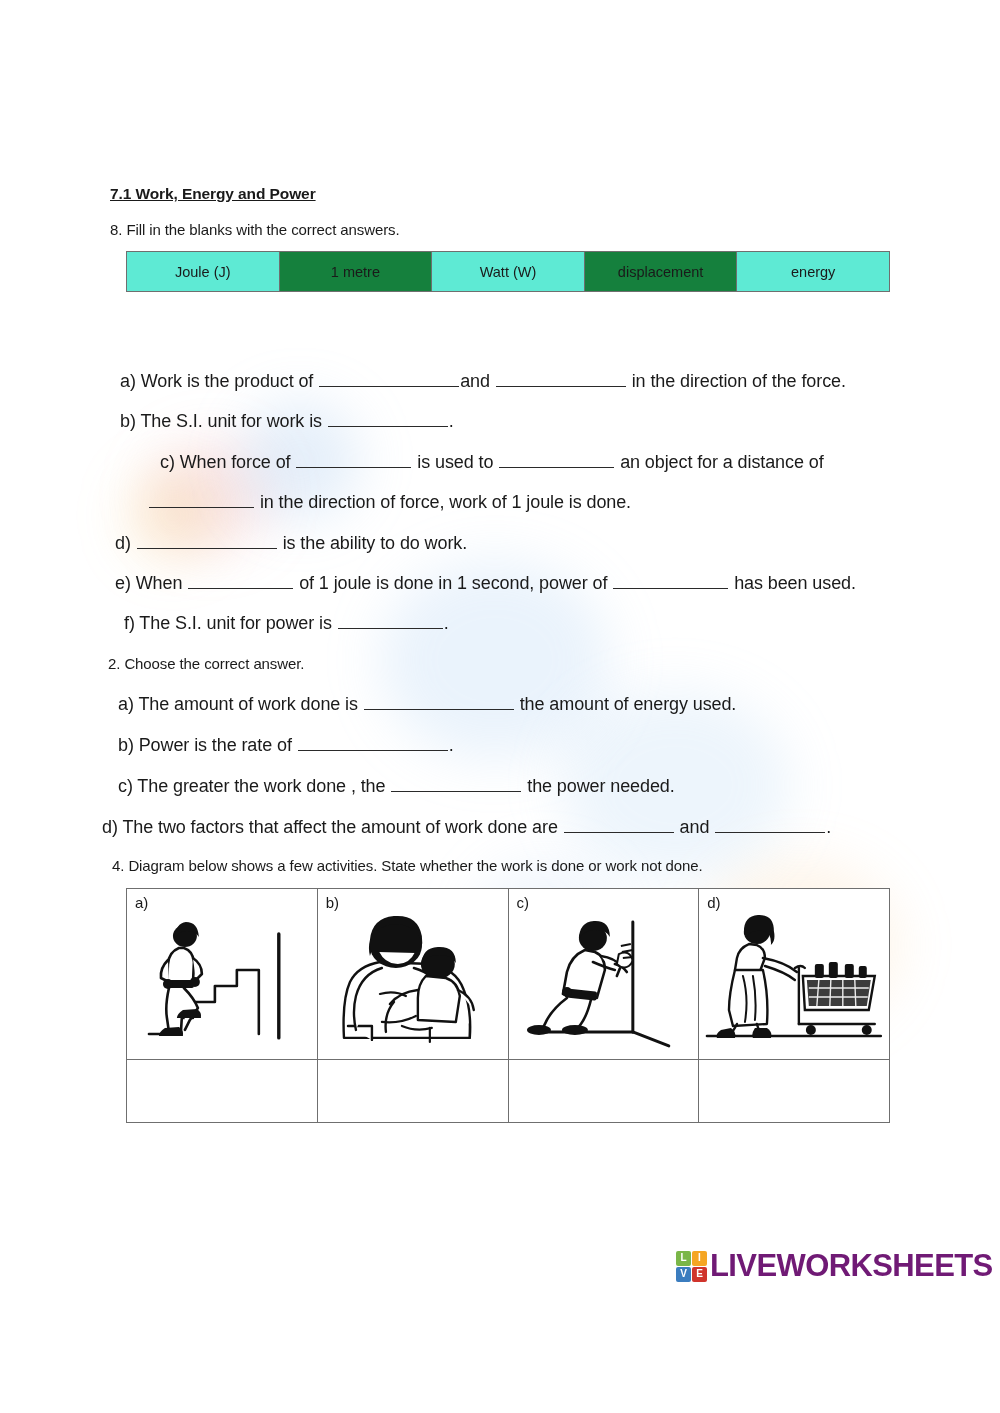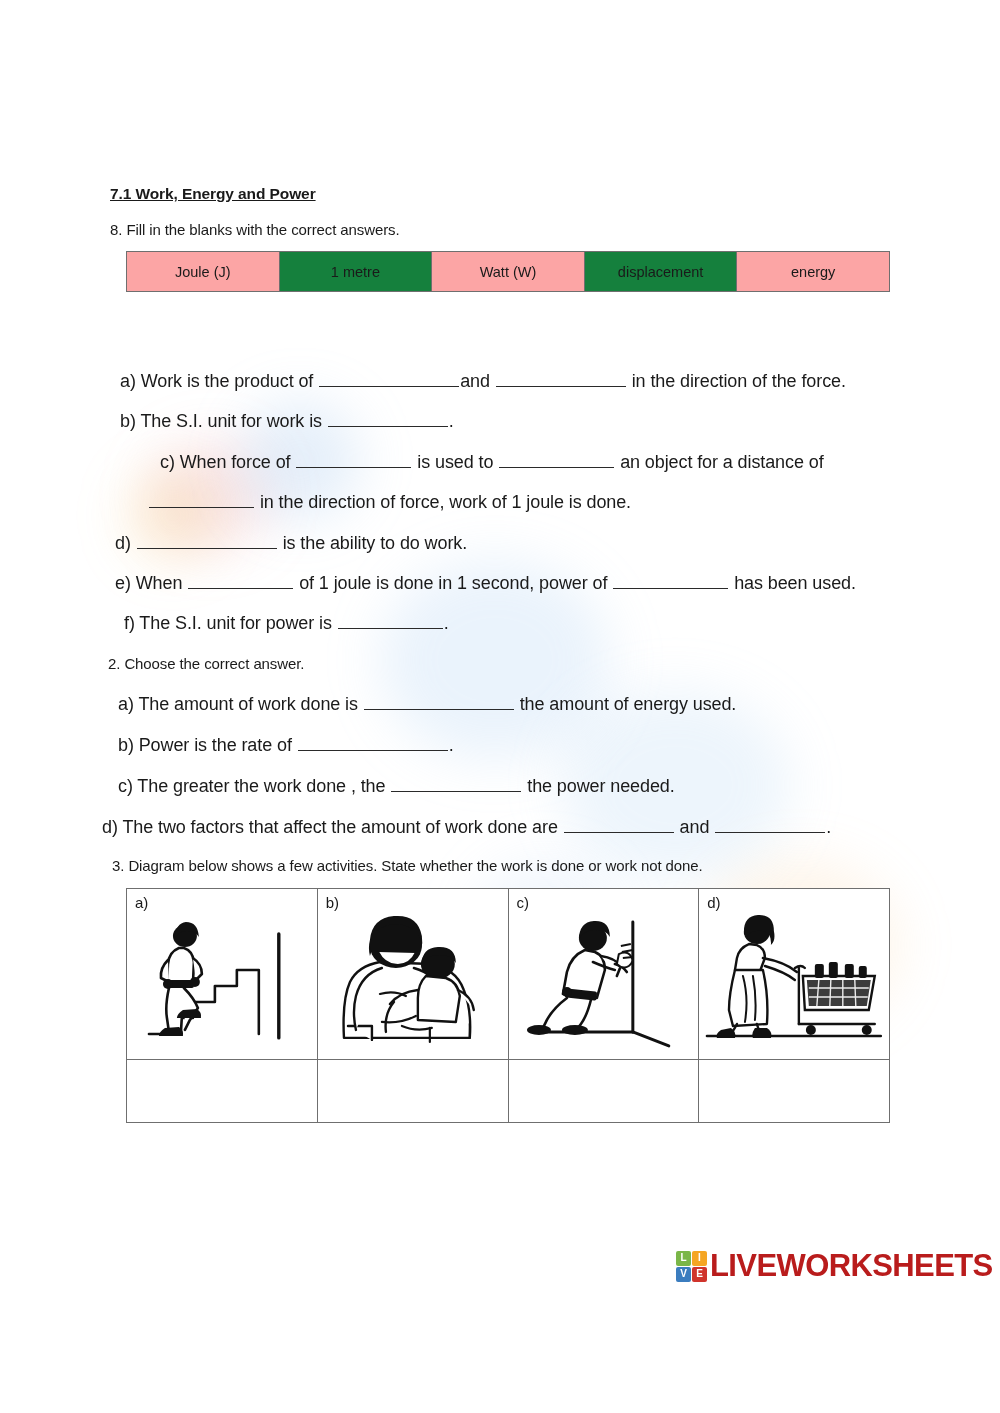--- a/index.html
+++ b/index.html
@@ -75,21 +75,21 @@
     table-layout: fixed;
   }
   .wordbank td {
     border: 1px solid #6f6f6f;
     height: 37px;
     text-align: center;
     vertical-align: middle;
     font-size: 14.5px;
     background: #15803d;
   }
-  .wordbank td.green { background: #fca5a5; }
+  .wordbank td.green { background: #5eead4; }
 
   
   .qline {
     position: absolute;
     font-size: 18px;
     letter-spacing: -0.1px;
     white-space: nowrap;
     line-height: 1.2;
   }
   .blank {
@@ -161,21 +161,21 @@
     border-radius: 2px;
     line-height: 1;
   }
   .tile-l { background: #7ab648; }
   .tile-i { background: #f5a623; }
   .tile-v { background: #3b7dbf; }
   .tile-e { background: #d0342c; }
   .logo-text {
     font-size: 31px;
     font-weight: bold;
-    color: #b91c1c;
+    color: #701a75;
     letter-spacing: -0.6px;
   }
 </style>
 </head>
 <body>
 
 <div class="page">
 
   <div class="watermark">
     <div class="wm-blob wm1"></div>
@@ -269,21 +269,21 @@
       <span>the power needed.</span>
     </div>
 
     <div class="qline" style="left:102px; top:817px;">
       <span>d) The two factors that affect the amount of work done are</span>
       <span class="blank b110"></span>
       <span>and</span>
       <span class="blank b110"></span><span>.</span>
     </div>
 
-    <div class="q-num" style="left:112px; top:857px;">3. Diagram below shows a few activities. State whether the work is done or work not done.</div>
+    <div class="q-num" style="left:112px; top:857px;">4. Diagram below shows a few activities. State whether the work is done or work not done.</div>
 
     <table class="diagram-table">
       <tbody>
           <tr>
 
         <td class="pic-cell">
           <span class="pic-label">a)</span>
           <div class="pic-art">
             <svg viewBox="0 0 190 150" preserveAspectRatio="xMidYMid meet">
               <g stroke="#111" stroke-width="2.6" fill="none" stroke-linejoin="round" stroke-linecap="round">

